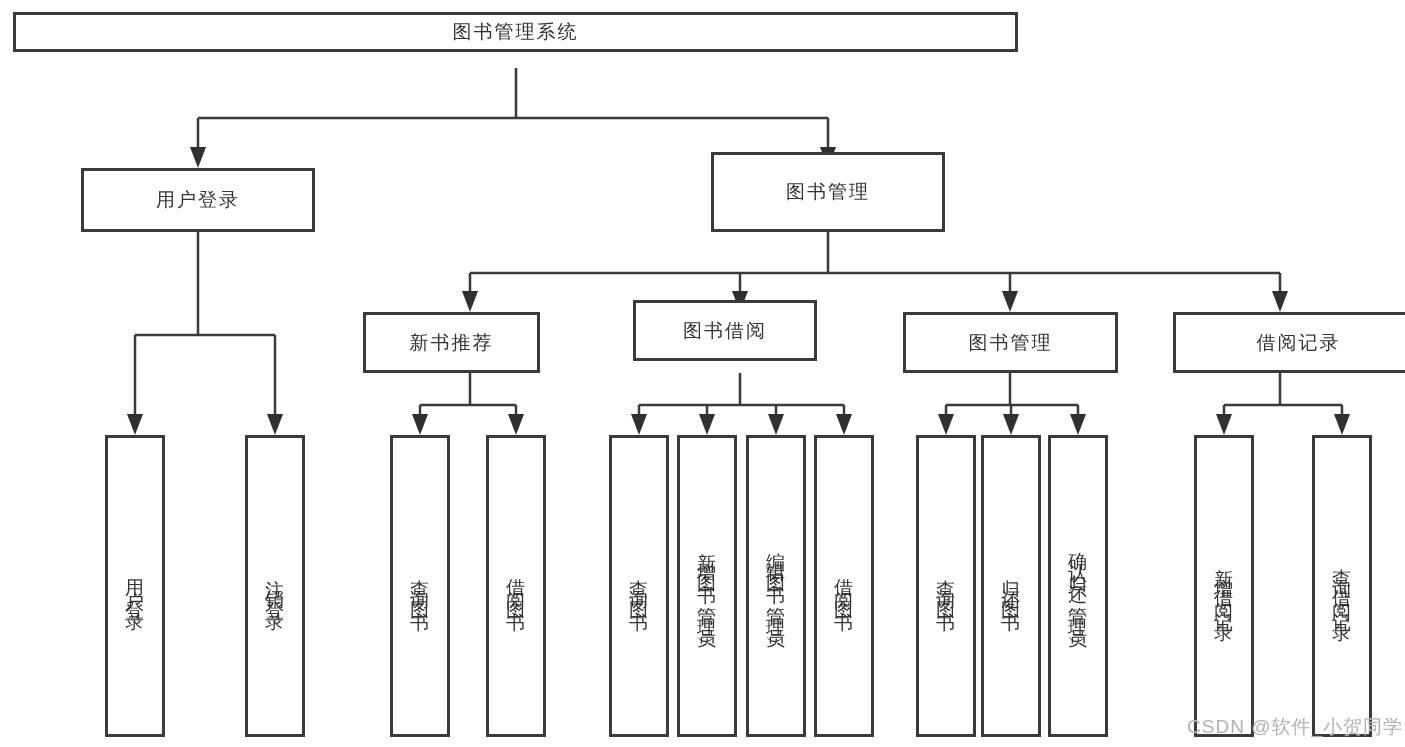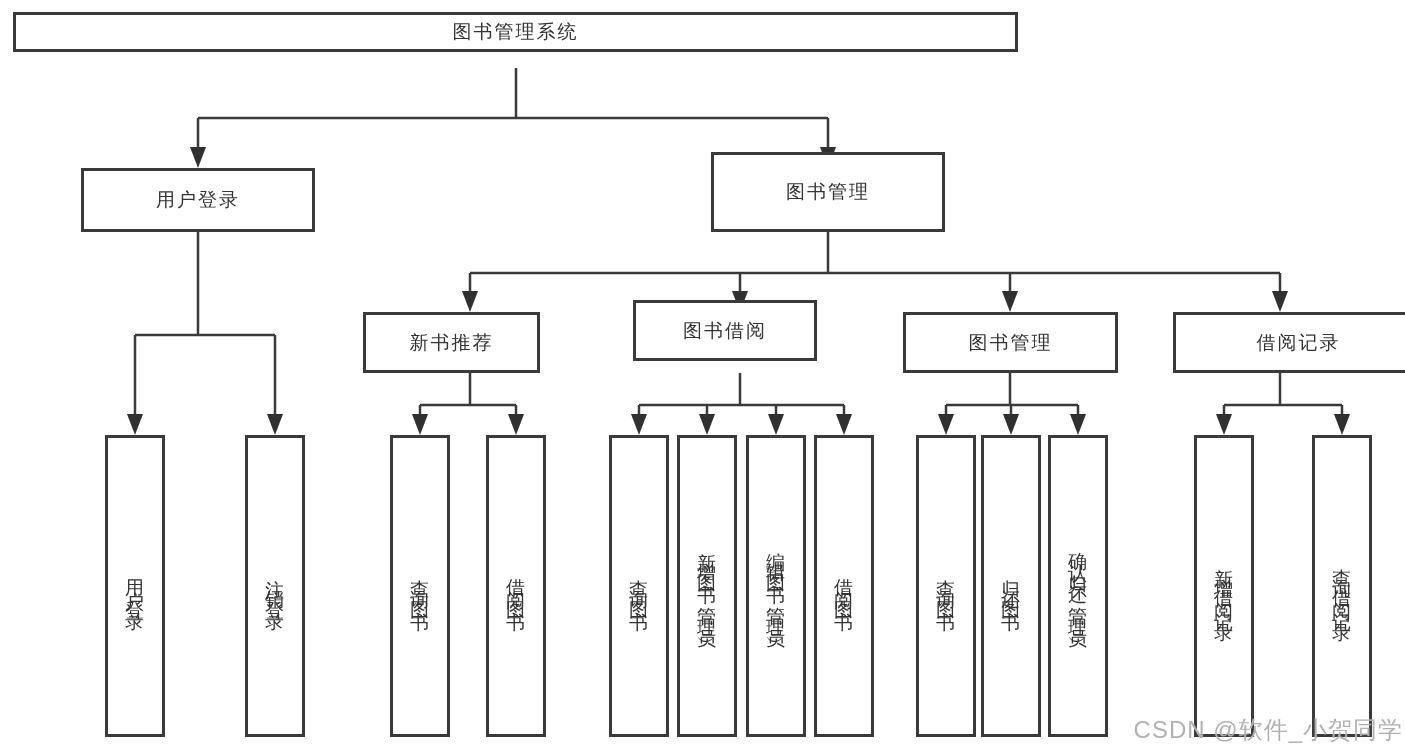--- a/index.html
+++ b/index.html
@@ -13,21 +13,21 @@
     border:3px solid #3a3a3a;display:flex;align-items:center;justify-content:center;
     z-index:2;font-size:19px;letter-spacing:2px;color:#333333;
   }
   .leaf{z-index:2;}
   .leaf span{
     writing-mode:vertical-rl;text-orientation:mixed;
     letter-spacing:11px;font-size:19px;line-height:1;white-space:nowrap;
   }
   .watermark{
     position:absolute;right:2px;top:714px;z-index:10;
-    font-size:24px;color:rgba(173,173,173,0.95);letter-spacing:1px;
+    font-size:19px;color:rgba(173,173,173,0.95);letter-spacing:1px;
     text-shadow:0 0 1px rgba(255,255,255,0.6);
     margin-left:40px;
   }
 </style>
 </head>
 <body>
 
 <div class="canvas">
 
   <svg width="1405" height="747" viewBox="0 0 1405 747" fill="none" stroke="#3a3a3a" stroke-width="2.5">

